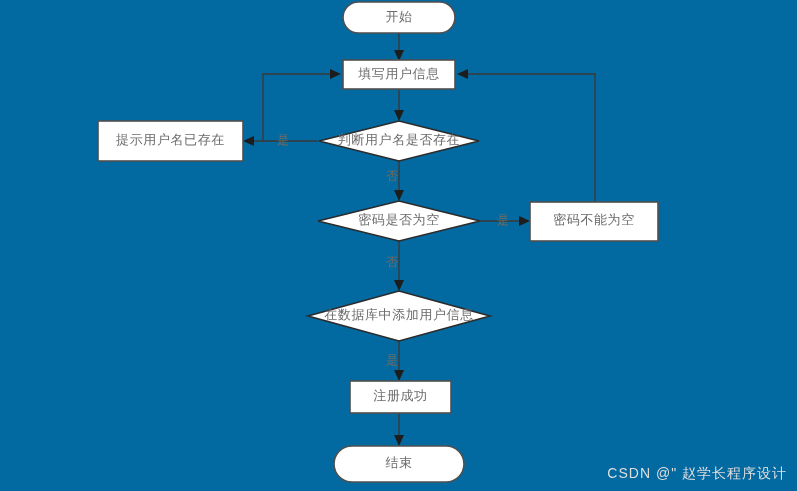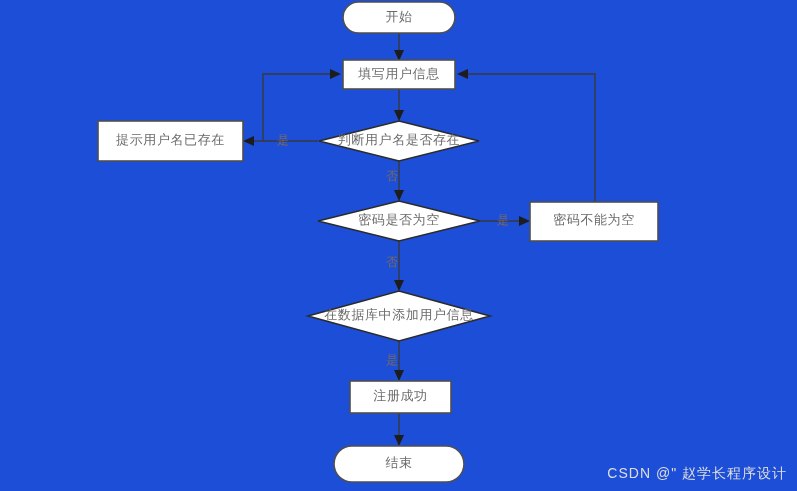--- a/index.html
+++ b/index.html
@@ -7,21 +7,21 @@
     padding: 0;
     background: #ffffff;
   }
   body {
     font-family: "Liberation Serif", "DejaVu Serif", serif;
   }
   #canvas {
     position: relative;
     width: 797px;
     height: 491px;
-    background: #1d4ed8;
+    background: #0369a1;
     overflow: hidden;
   }
   svg.flow {
     position: absolute;
     left: 0;
     top: 0;
     width: 797px;
     height: 491px;
   }
   .node-shape {

